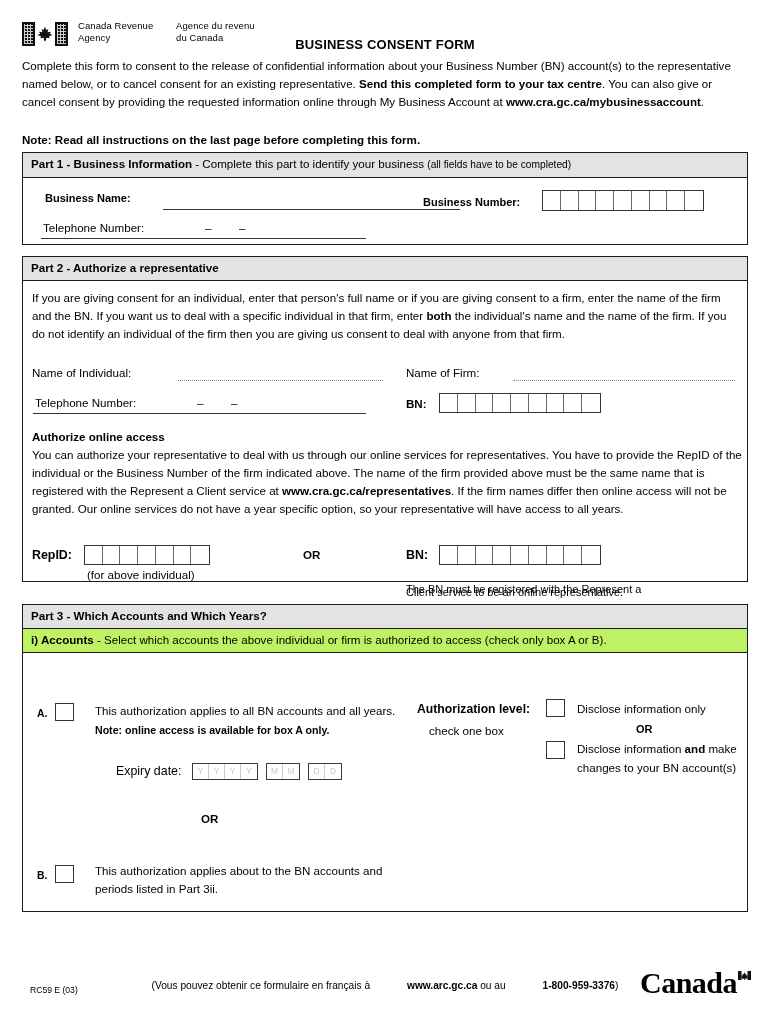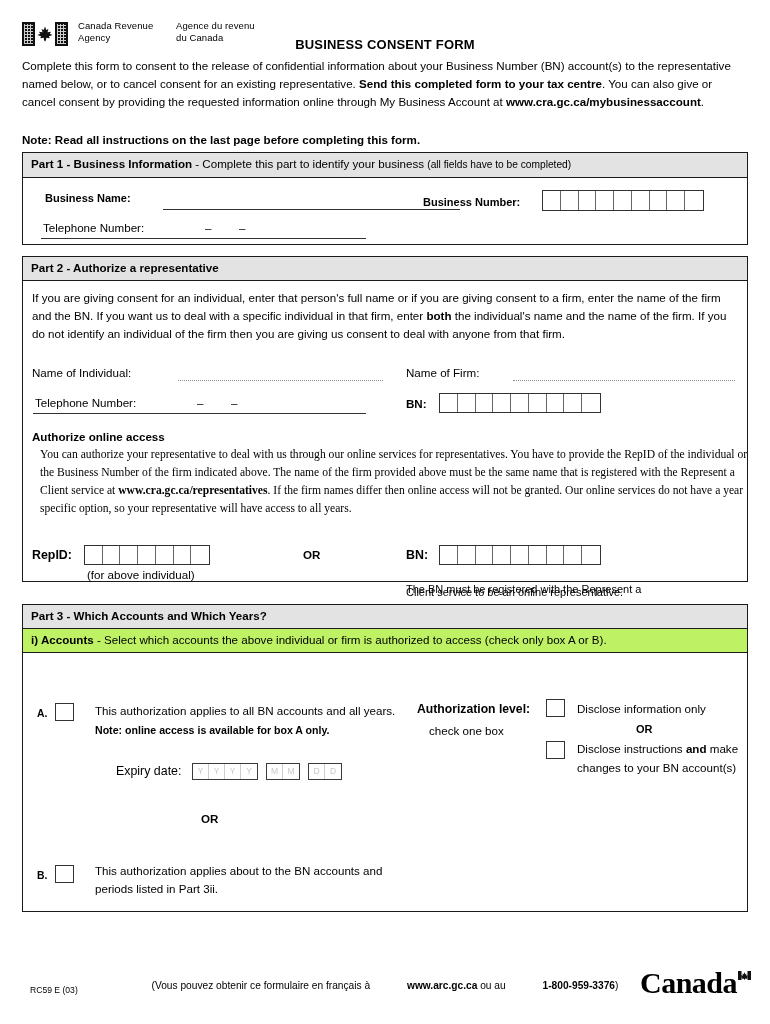--- a/index.html
+++ b/index.html
@@ -333,21 +333,21 @@
           <div class="cell" style="width:18px"></div>
         <div class="cell" style="width:18px"></div>
           <div class="cell" style="width:18px"></div>
           <div class="cell" style="width:18px"></div>
         <div class="cell" style="width:18px"></div>
           <div class="cell" style="width:18px"></div>
           <div class="cell" style="width:18px"></div>
       </div>
 
       <div class="lbl b" style="left:9px; top:148px;">Authorize online access</div>
-      <div class="para" style="left:17px; top:165px; width:710px;font-family:Liberation Serif, serif;">
+      <div class="para" style="left:9px; top:165px; width:710px;">
         <span>You can authorize your representative to deal with us through our online services for representatives. You have to provide the RepID of the individual or the Business Number of the firm indicated above. The name of the firm provided above must be the same name that is registered with the Represent a Client service at </span><b>www.cra.gc.ca/representatives</b><span>.  If the firm names differ then online access will not  be granted.  Our online services do not have a year specific option, so your representative will have access to all years.</span>
       </div>
 
       <div class="lbl b" style="left:9px; top:266px; font-size:12.4px;">RepID:</div>
       <div class="boxgrid" style="left:61px; top:264px; width:126px; height:20px;">
         <div class="cell" style="width:18px"></div>
           <div class="cell" style="width:18px"></div>
           <div class="cell" style="width:18px"></div>
         <div class="cell" style="width:18px"></div>
           <div class="cell" style="width:18px"></div>
@@ -417,21 +417,21 @@
 
       <div class="lbl b" style="left:394px; top:48px; font-size:12.2px;">Authorization level:</div>
       <div class="lbl" style="left:406px; top:70px;">check one box</div>
 
       <div class="checkbox" style="left:523px; top:46px;"></div>
       <div class="lbl" style="left:554px; top:48px;">Disclose  information only</div>
       <div class="lbl b" style="left:613px; top:68px; font-size:11px;">OR</div>
 
       <div class="checkbox" style="left:523px; top:88px;"></div>
       <div class="para" style="left:554px; top:86px; width:165px; line-height:19px;">
-        <span>Disclose instructions </span><b>and</b><span> make changes to your BN account(s)</span>
+        <span>Disclose information </span><b>and</b><span> make changes to your BN account(s)</span>
       </div>
     </div>
   </div>
 
   <div class="footer-code">RC59 E (03)</div>
   <div class="footer-fr">
     <span>(Vous pouvez obtenir ce formulaire en français à </span><b>www.arc.gc.ca</b><span> ou au </span><b>1-800-959-3376</b><span>)</span>
   </div>
   <div class="canada-wordmark">
     <span>Canad</span><span style="position:relative; display:inline-block;"><span>a</span><span class="flagdot"><svg viewBox="0 0 26 18" style="width:13px;height:9px;">

